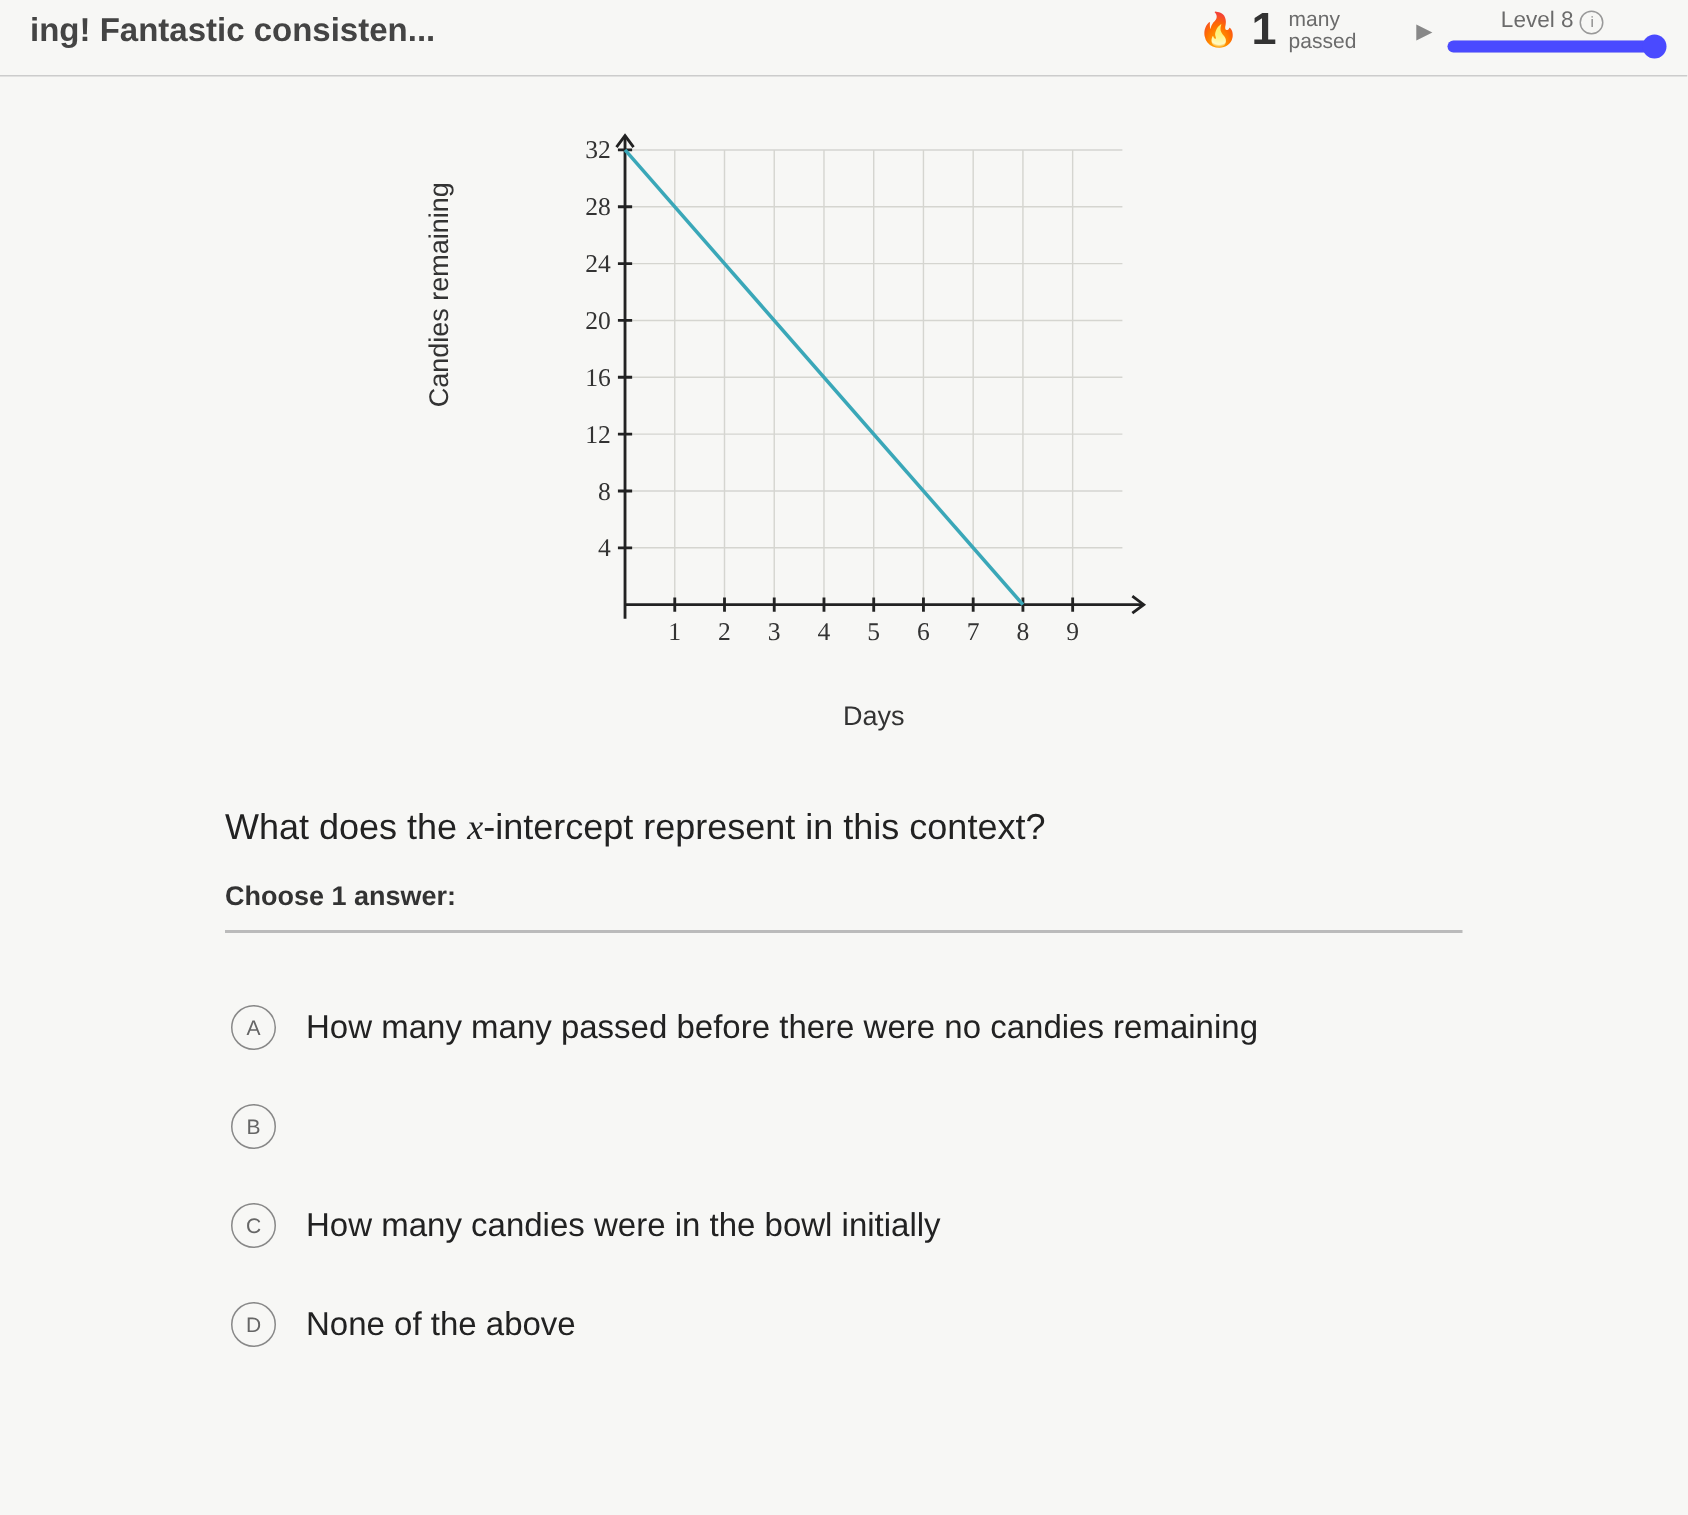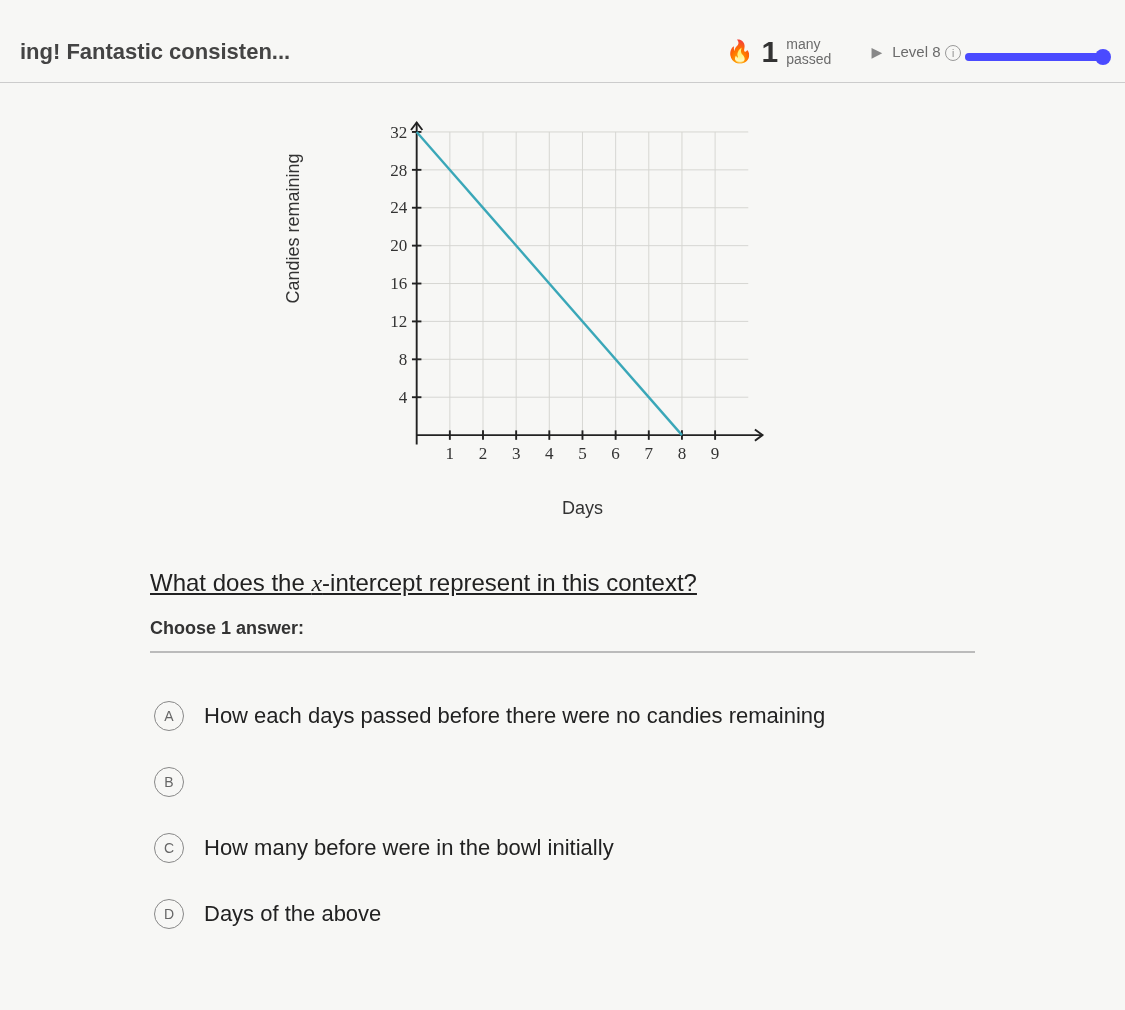--- a/index.html
+++ b/index.html
@@ -10,21 +10,20 @@
       height: 1010px;
       position: relative;
       color: #222;
     }
     .header {
       display: flex;
       align-items: center;
       padding: 0 20px;
       height: 40px;
       gap: 40px;
-      margin-top: 32px;
     }
     .header-title {
       font-size: 22px;
       font-weight: 600;
       color: #444;
       flex: 0 0 auto;
     }
     .streak {
       display: flex;
       align-items: center;
@@ -39,21 +38,21 @@
       align-items: center;
       gap: 10px;
     }
     .play-icon { color: #888; font-size: 14px; }
     .level-text { font-size: 15px; color: #6b6b6b; }
     .info-icon {
       display: inline-flex; width: 16px; height: 16px; border: 1px solid #999;
       border-radius: 50%; font-size: 10px; align-items: center; justify-content: center;
       color: #888;
     }
-    .progress-wrap { display:flex; align-items: flex-end; gap:4px;}
+    .progress-wrap { display:flex; flex-direction: column; align-items: center; gap:4px;}
     .progress {
       width: 140px; height: 8px; background: #ddd; border-radius: 6px; position: relative;
     }
     .progress-fill {
       height: 100%; background: #4a4aff; border-radius: 6px; width: 100%;
     }
     .progress-dot {
       position: absolute; right: -6px; top: -4px; width: 16px; height: 16px;
       background: #4a4aff; border-radius: 50%;
     }
@@ -86,21 +85,20 @@
       color: #333;
       margin-top: 21px;
       padding-left: 40px;
     }
     .question {
       margin: 50px 150px 0 150px;
     }
     .q-text {
       font-size: 24px;
       color: #222;
-      text-decoration: underline;
     }
     .q-text .var {
       font-family: "Times New Roman", serif;
       font-style: italic;
     }
     .choose {
       font-size: 18px;
       font-weight: 600;
       color: #333;
       margin-top: 21px;
@@ -250,27 +248,27 @@
 
 <div class="question">
   <div class="q-text">
     <span>What does the </span><span class="var">x</span><span>-intercept represent in this context?</span>
   </div>
   <div class="choose">Choose 1 answer:</div>
 
   <div class="answers">
     <div class="answer">
       <div class="radio">A</div>
-      <div class="answer-text">How each days passed before there were no candies remaining</div>
+      <div class="answer-text">How many many passed before there were no candies remaining</div>
     </div>
     <div class="answer">
       <div class="radio">B</div>
     </div>
     <div class="answer">
       <div class="radio">C</div>
-      <div class="answer-text">How many before were in the bowl initially</div>
+      <div class="answer-text">How many candies were in the bowl initially</div>
     </div>
     <div class="answer">
       <div class="radio">D</div>
-      <div class="answer-text">Days of the above</div>
+      <div class="answer-text">None of the above</div>
     </div>
   </div>
 </div>
 
 </body></html>

